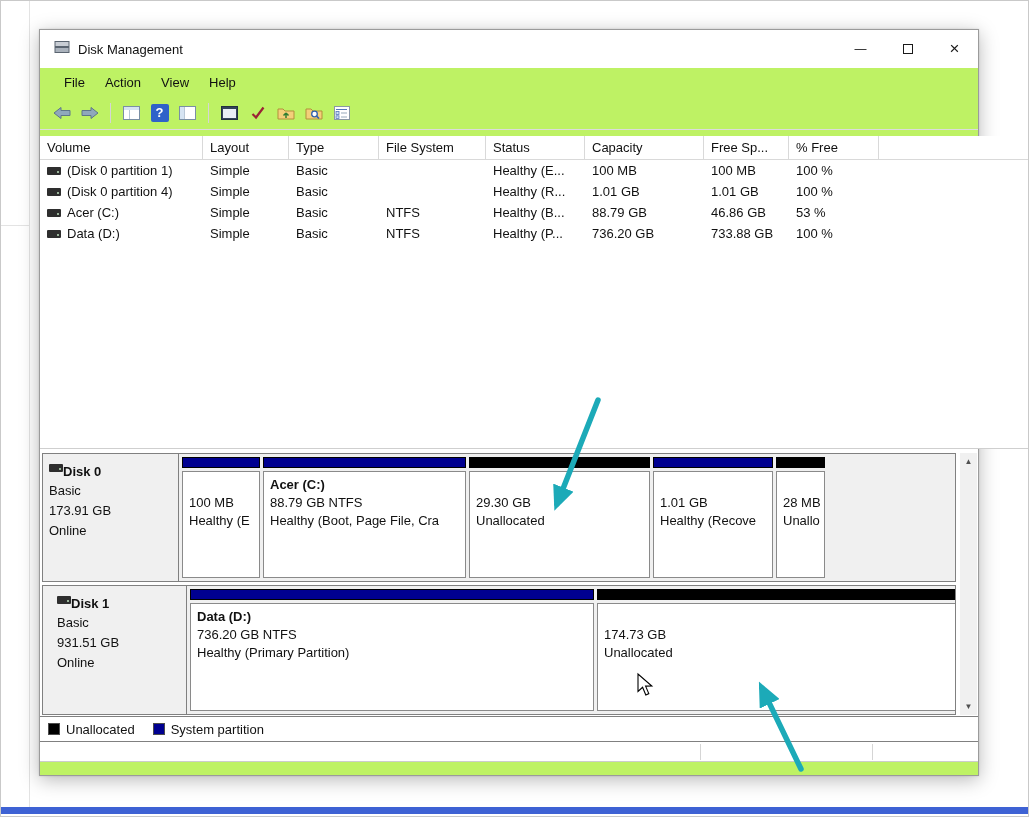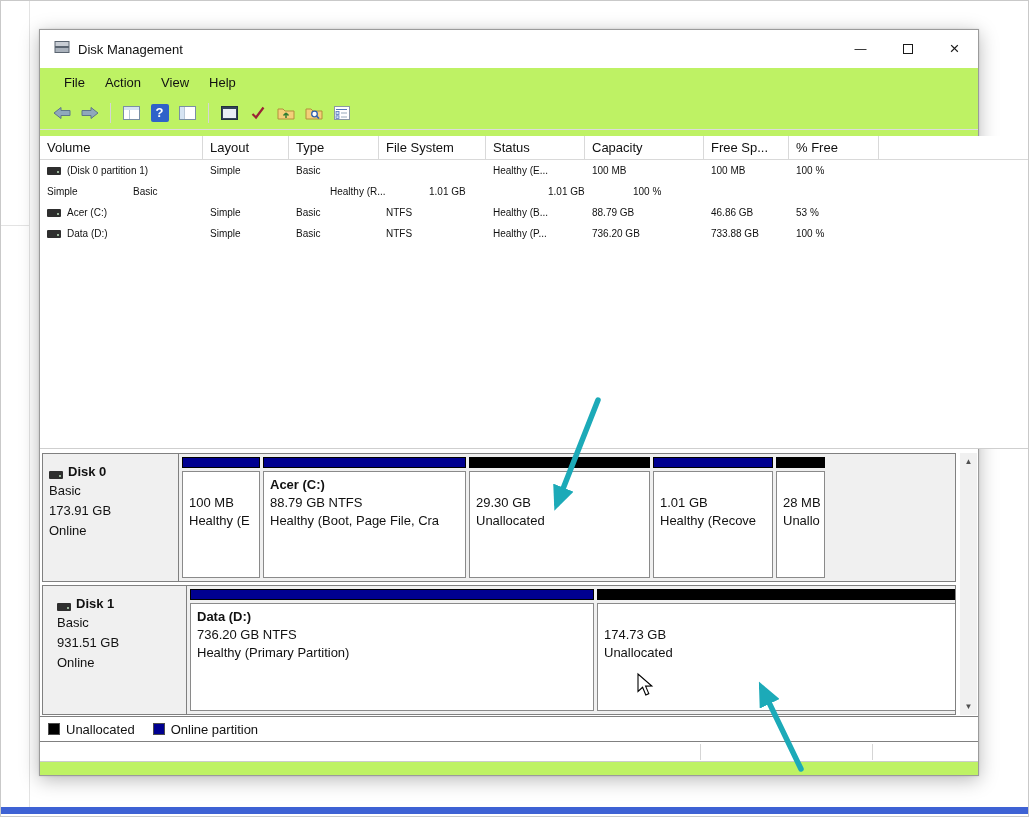--- a/index.html
+++ b/index.html
@@ -30,32 +30,32 @@
   .toolbar { position:absolute; left:0; top:66px; width:938px; height:34px; display:flex; align-items:center; padding-left:10px; gap:5px; border-bottom:1px solid #dcdcdc; }
   .tb-btn { width:23px; height:23px; display:flex; align-items:center; justify-content:center; }
   .tb-sep { width:1px; height:20px; background:#d5d5d5; margin:0 4px; }
   .help-glyph { width:18px; height:18px; background:#2f62c9; color:#fff; font-weight:bold; font-size:13px; display:flex; align-items:center; justify-content:center; border-radius:2px; }
 
   
   .listpane { position:absolute; left:0; top:106px; width:1018px; height:313px; background:#fff; border-bottom:1px solid #cfcfcf; }
   .lv-header { display:flex; height:24px; border-bottom:1px solid #d9d9d9; }
   .lv-h { font-size:13px; padding:4px 0 0 7px; border-right:1px solid #d9d9d9; overflow:hidden; white-space:nowrap; }
   .lv-row { display:flex; height:21px; align-items:center; }
-  .lv-c { font-size:10px; padding-left:7px; overflow:hidden; white-space:nowrap; display:flex; align-items:center; gap:6px; height:100%; }
+  .lv-c { font-size:13px; padding-left:7px; overflow:hidden; white-space:nowrap; display:flex; align-items:center; gap:6px; height:100%; }
   .cw0{width:163px}.cw1{width:86px}.cw2{width:90px}.cw3{width:107px}.cw4{width:99px}.cw5{width:119px}.cw6{width:85px}.cw7{width:90px}.cw8{flex:1}
   .drive-ico { width:14px; height:8px; background:#2e2e2e; border-radius:1px; flex:none; position:relative; }
   .drive-ico::after { content:""; position:absolute; right:2px; bottom:2px; width:2px; height:2px; background:#bfe3bf; border-radius:50%; }
 
   
   .graphpane { position:absolute; left:0; top:419px; width:938px; height:267px; background:#fff; }
   .disk-row { position:absolute; left:2px; width:914px; border:1px solid #808080; display:flex; background:#f0f0f0; }
   .disk-row.d0 { top:4px; height:129px; }
   .disk-row.d1 { top:136px; height:130px;padding-left:8px; }
   .disk-label { width:136px; flex:none; border-right:1px solid #808080; background:#f0f0f0; padding:10px 0 0 6px; }
-  .dname { font-weight:bold; font-size:13px; display:flex; align-items:flex-end; gap:5px; }
+  .dname { font-weight:bold; font-size:13px; display:flex; align-items:flex-start; }
   .dline { font-size:13px; margin-top:4px; line-height:16px; }
   .disk-graph { position:relative; flex:1; padding:3px; display:flex; gap:3px; align-items:stretch; overflow:hidden; }
   .part { display:flex; flex-direction:column; flex:none; }
   .part .strip { height:11px; border:1px solid #000; flex:none; }
   .part.primary .strip { background:#000090; }
   .part.unalloc .strip { background:#000000; }
   .part .pbox { flex:1; margin-top:3px; border:1px solid #8a8a8a; background:#fff; padding:4px 6px; overflow:hidden; font-size:13px; line-height:18px; white-space:nowrap; }
   .part .pname { font-weight:bold; min-height:18px; }
 
   
@@ -200,20 +200,24 @@
           </div>
         <div class="lv-c cw1">Simple</div>
         <div class="lv-c cw2">Basic</div>
         <div class="lv-c cw3"></div>
         <div class="lv-c cw4">Healthy (E...</div>
         <div class="lv-c cw5">100 MB</div>
         <div class="lv-c cw6">100 MB</div>
         <div class="lv-c cw7">100 %</div>
       </div>
       <div class="lv-row">
+        <div class="lv-c cw0">
+            <span class="drive-ico"></span>
+            <span>(Disk 0 partition 4)</span>
+          </div>
         <div class="lv-c cw1">Simple</div>
         <div class="lv-c cw2">Basic</div>
         <div class="lv-c cw3"></div>
         <div class="lv-c cw4">Healthy (R...</div>
         <div class="lv-c cw5">1.01 GB</div>
         <div class="lv-c cw6">1.01 GB</div>
         <div class="lv-c cw7">100 %</div>
       </div>
       <div class="lv-row">
         <div class="lv-c cw0">
@@ -335,21 +339,21 @@
       </div>
     </div>
 
     <div class="legend">
       <span class="lg-item">
         <span class="lg-box lg-unalloc"></span>
         <span>Unallocated</span>
       </span>
       <span class="lg-item">
         <span class="lg-box lg-primary"></span>
-        <span>Online partition</span>
+        <span>System partition</span>
       </span>
     </div>
 
     <div class="statusbar">
       <div class="sb-sep s1"></div>
       <div class="sb-sep s2"></div>
     </div>
   </div>
 
   <svg class="annotations" width="1029" height="817" viewBox="0 0 1029 817">

